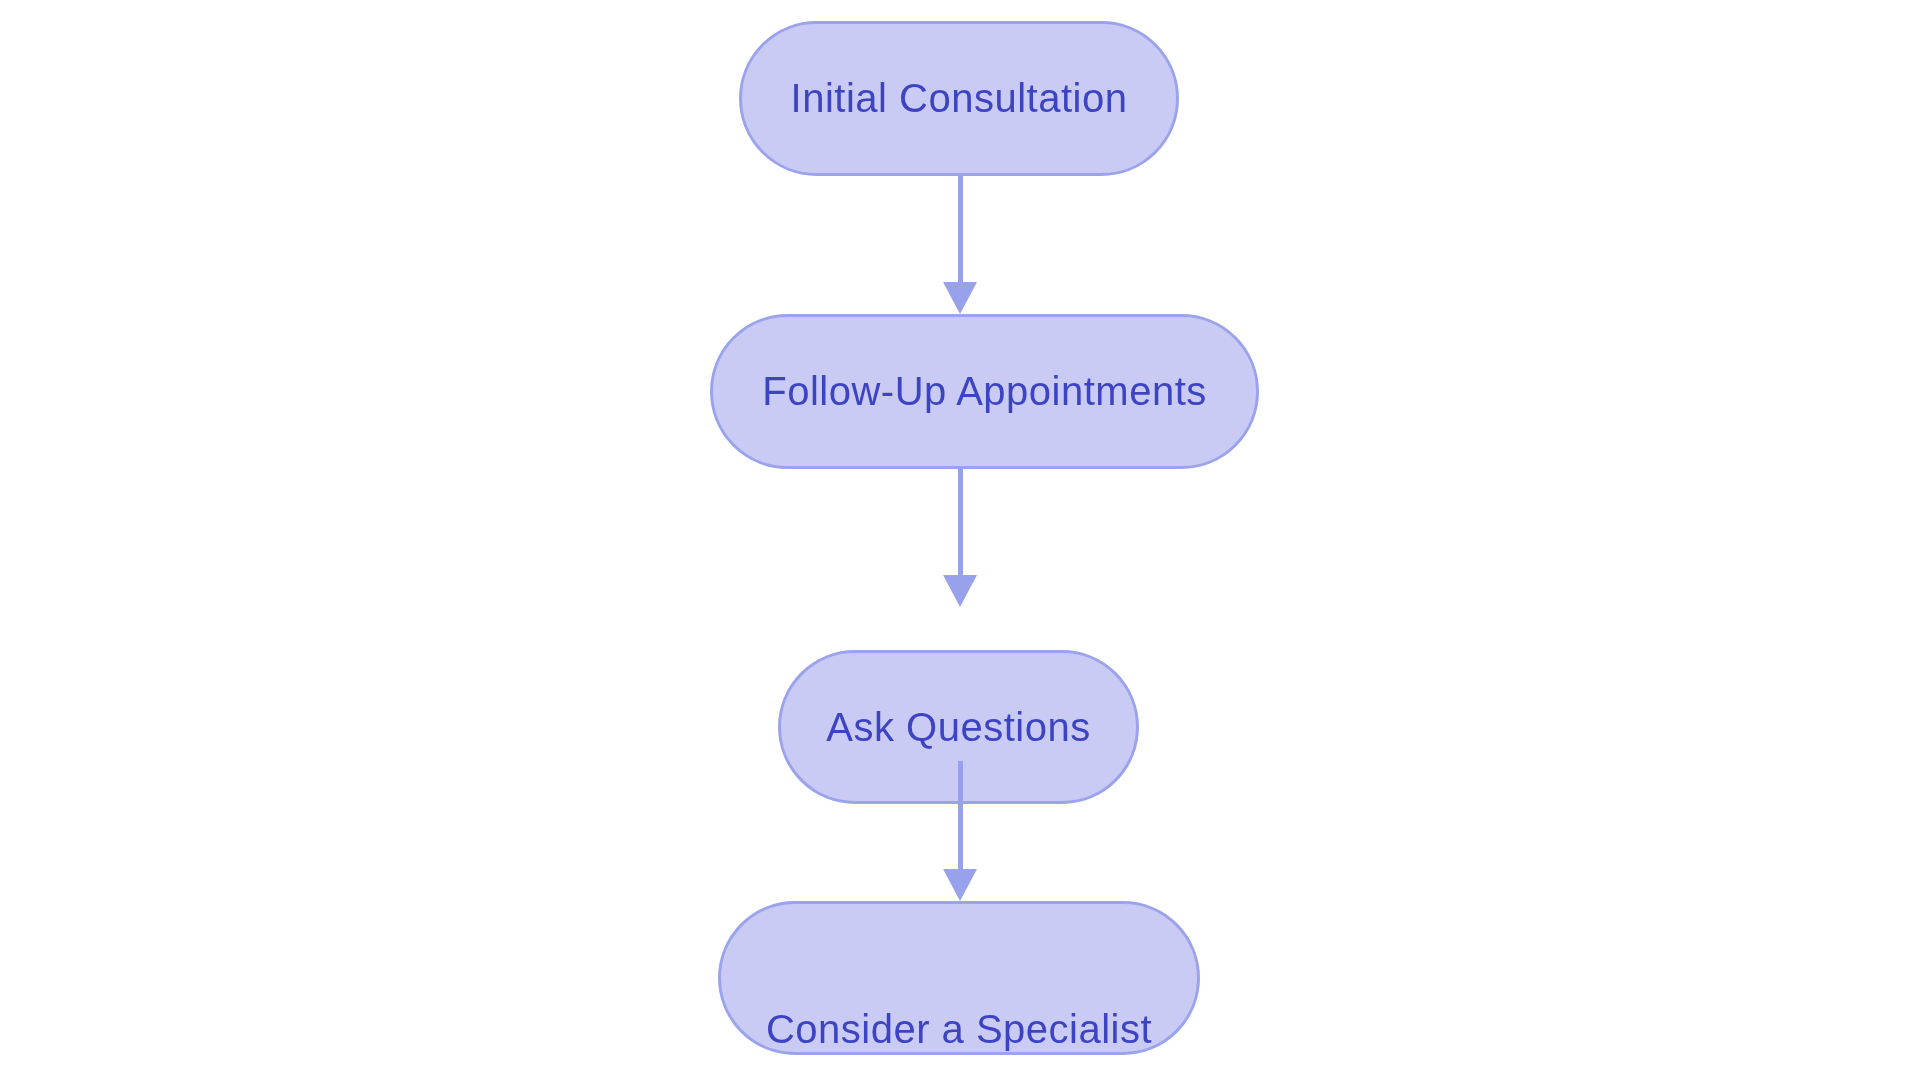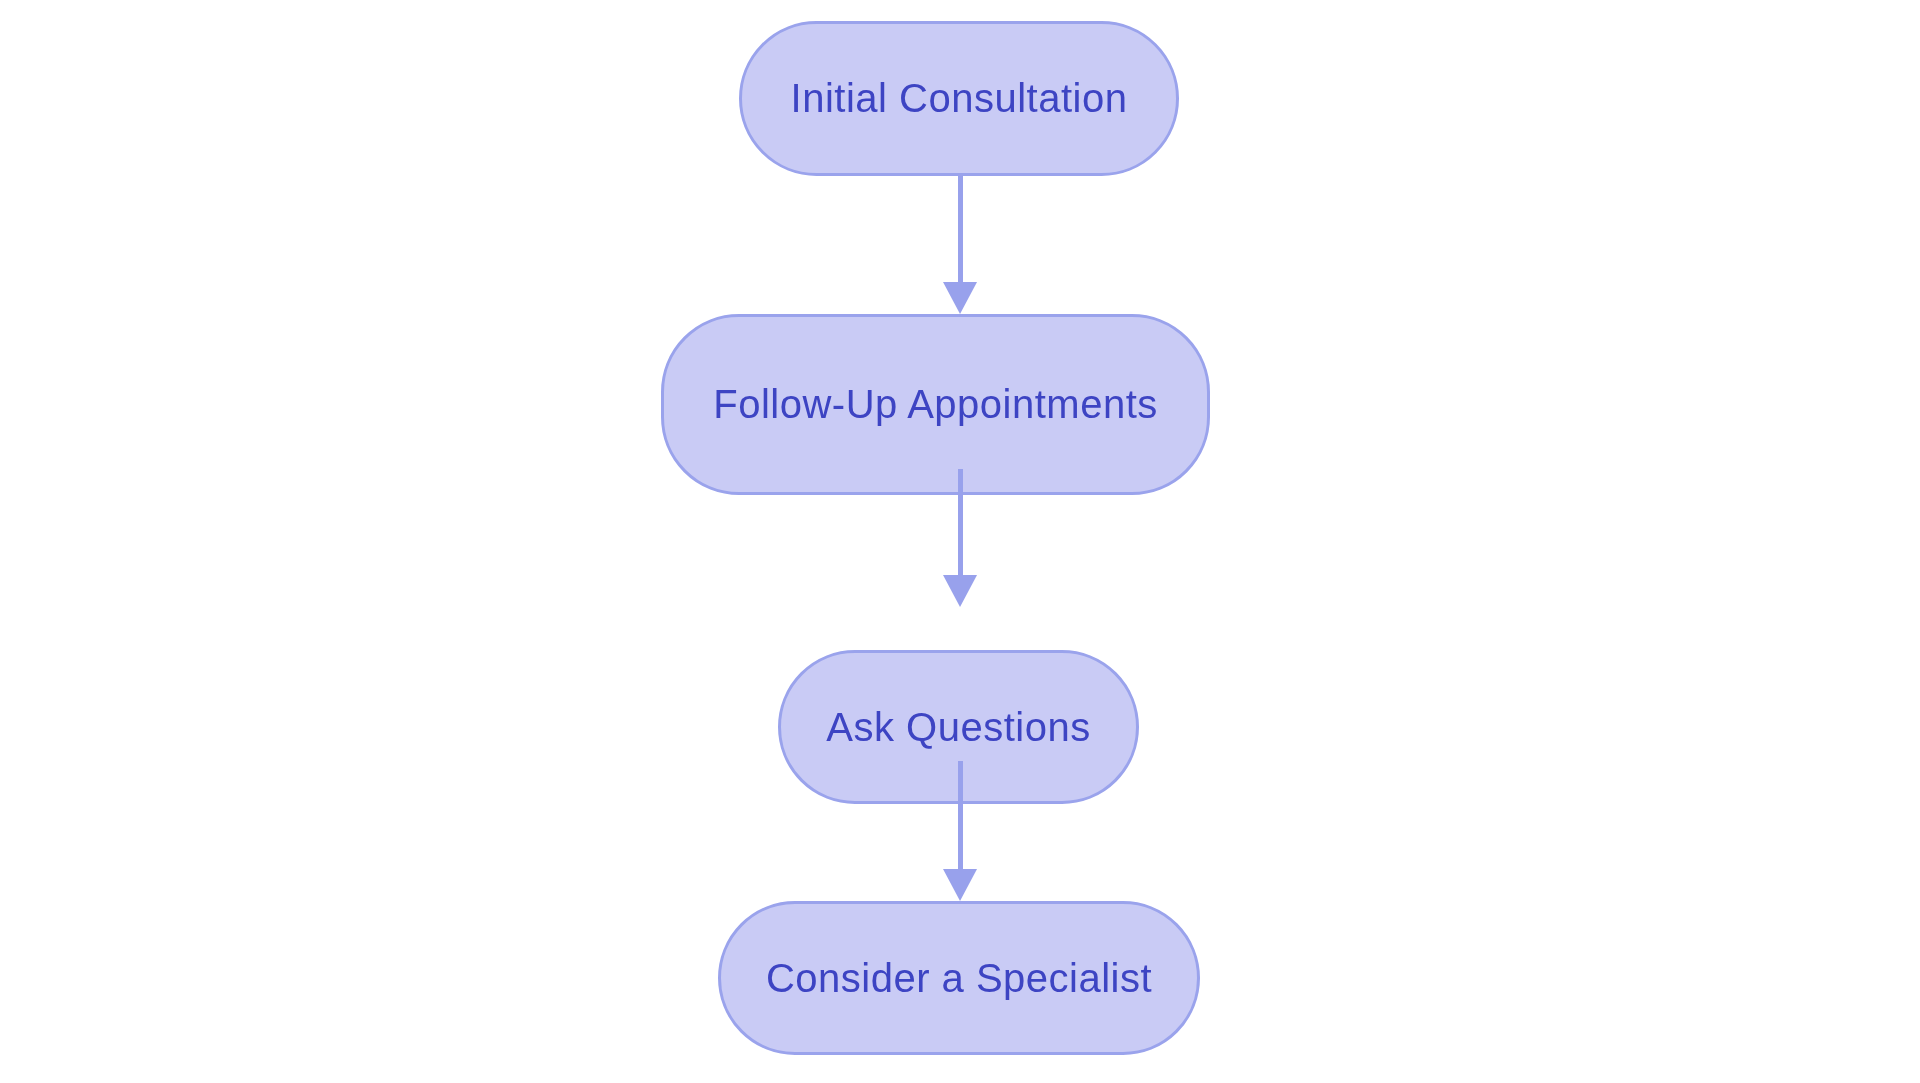--- a/index.html
+++ b/index.html
@@ -30,23 +30,23 @@
     justify-content: center;
   }
   .node span {
     color: var(--node-text, #3d44c3);
     font-size: 40px;
     letter-spacing: 0.5px;
     white-space: nowrap;
     user-select: none;
   }
   .node-1 { left: 739px; top: 21px;  width: 440px; height: 155px; }
-  .node-2 { left: 661px; top: 314px; width: 549px; height: 181px; }
+  .node-2 { left: 710px; top: 314px; width: 549px; height: 155px; }
   .node-3 { left: 778px; top: 607px; width: 361px; height: 154px; margin-top: 43px; }
-  .node-4 { left: 718px; top: 901px; width: 482px; height: 154px; }
+  .node-4 { left: 718px; top: 901px; width: 482px; height: 154px; align-items: flex-end; }
 
   .arrow {
     position: absolute;
     left: 943px;
     width: 34px;
   }
   .arrow-1 { top: 176px; height: 138px; }
   .arrow-2 { top: 469px; height: 138px; }
   .arrow-3 { top: 761px; height: 140px; }
   .arrow .line {

